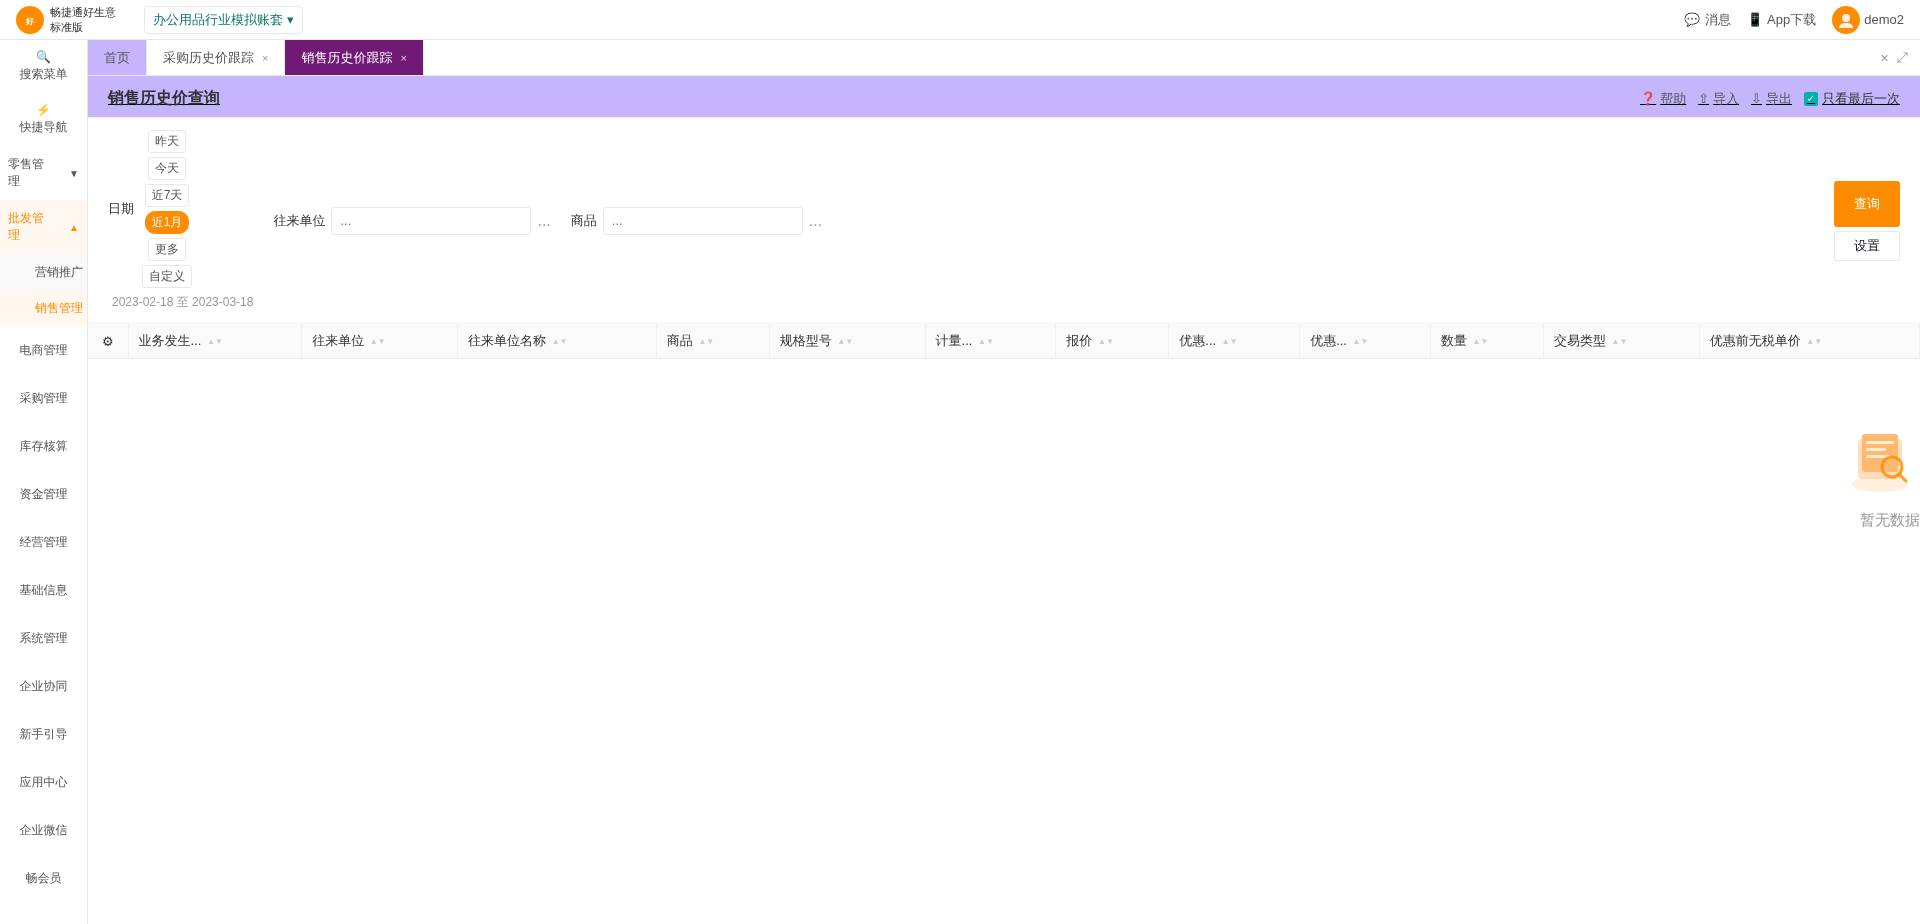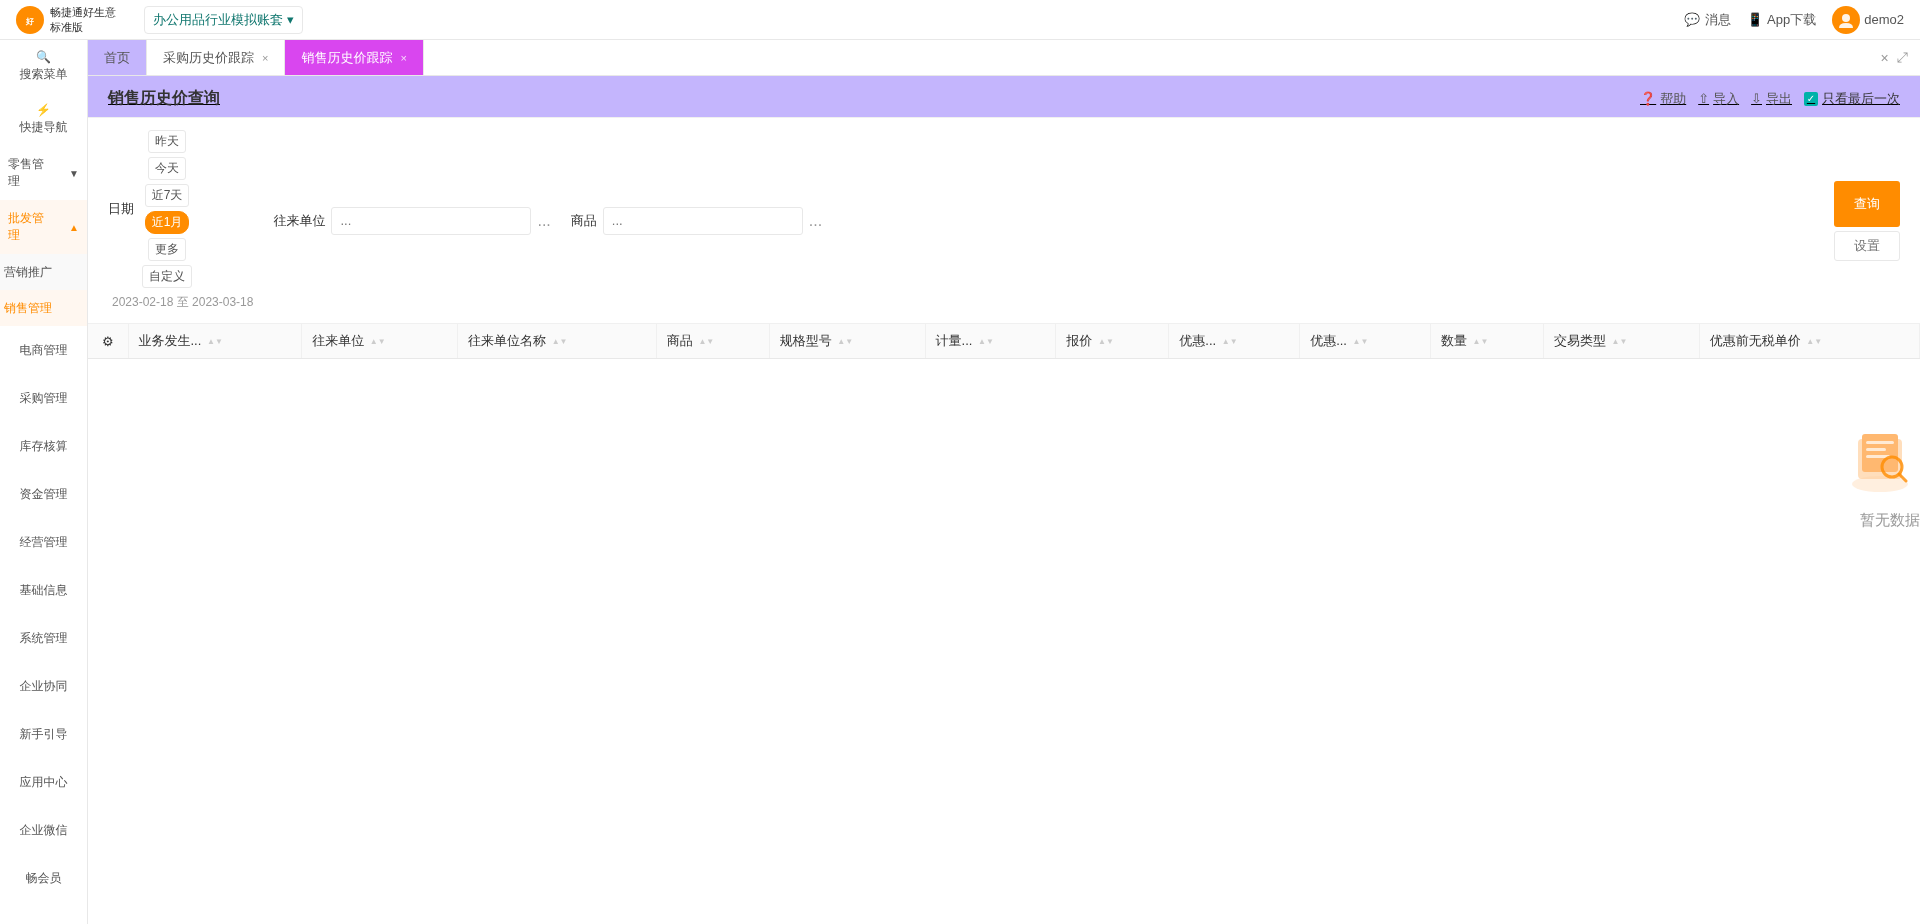--- a/index.html
+++ b/index.html
@@ -116,21 +116,21 @@
       gap: 14px;
       padding: 10px 8px;
     }
     .sidebar-item.expanded {
       background: #fff7f0;
       color: #ff8c00;
     }
     .sidebar-sub-item {
       display: flex;
       align-items: center;
-      justify-content: flex-start;
+      justify-content: flex-end;
       padding: 8px 4px;
       cursor: pointer;
       color: #555;
       font-size: 12px;
       min-height: 36px;
       background: #f9f9f9;
     }
     .sidebar-sub-item:hover, .sidebar-sub-item.active {
       color: #ff8c00;
       background: #fff7f0;
@@ -153,21 +153,21 @@
       gap: 6px;
       padding: 0 16px;
       height: 100%;
       cursor: pointer;
       font-size: 13px;
       color: #555;
       border-right: 1px solid #e8e8e8;
       white-space: nowrap;
     }
     .tab.active {
-      background: #d946ef;
+      background: #701a75;
       color: white;
     }
     .tab.home {
       color: #555;
       background: #c4b5fd;
     }
     .tab-close {
       font-size: 11px;
       color: rgba(255,255,255,0.8);
       cursor: pointer;
@@ -327,21 +327,21 @@
       background: #ff8c00;
       color: white;
       border: none;
       border-radius: 3px;
       cursor: pointer;
       font-size: 13px;
     }
     .settings-btn {
       padding: 5px 14px;
       background: #fff;
-      color: #737373;
+      color: #0f172a;
       border: 1px solid #e8e8e8;
       border-radius: 3px;
       cursor: pointer;
       font-size: 13px;
     }
     .filter-buttons-col {
       display: flex;
       flex-direction: column;
       gap: 4px;
       margin-left: auto;

